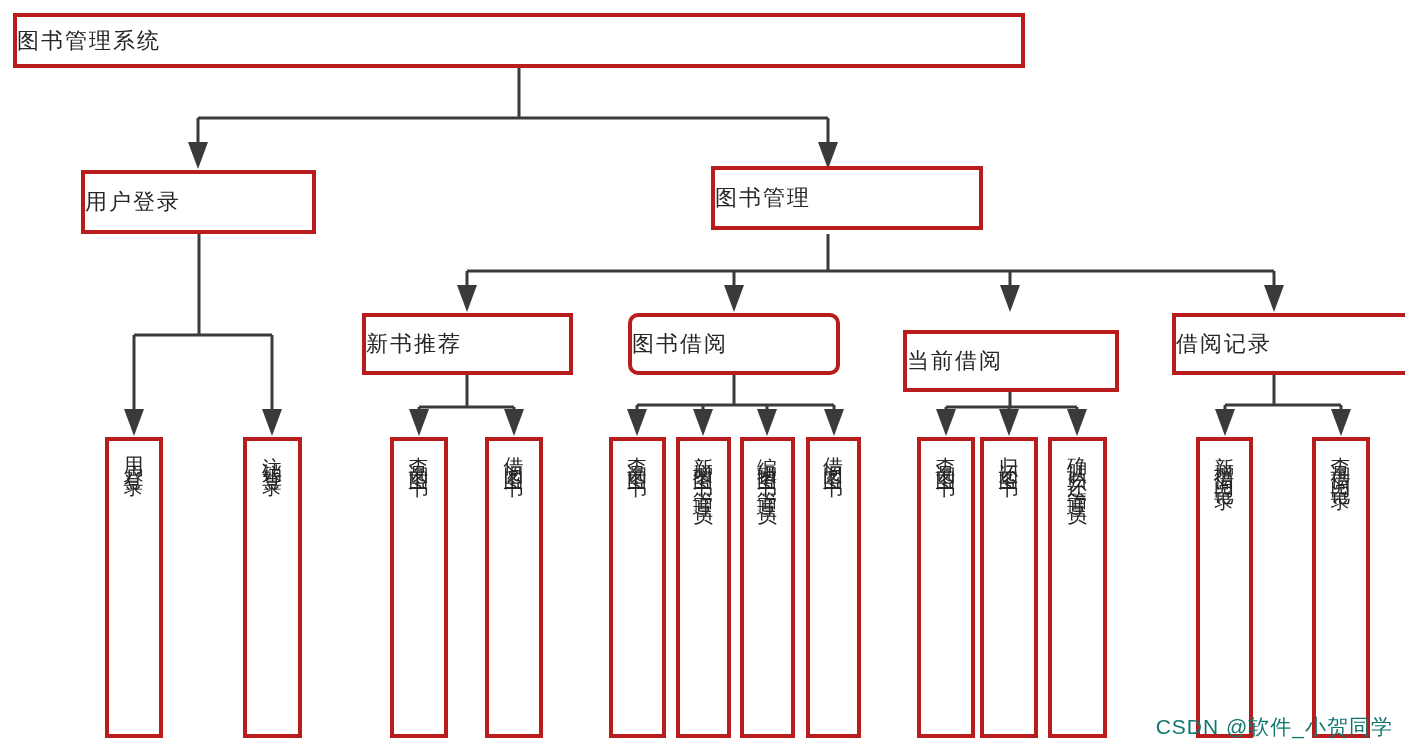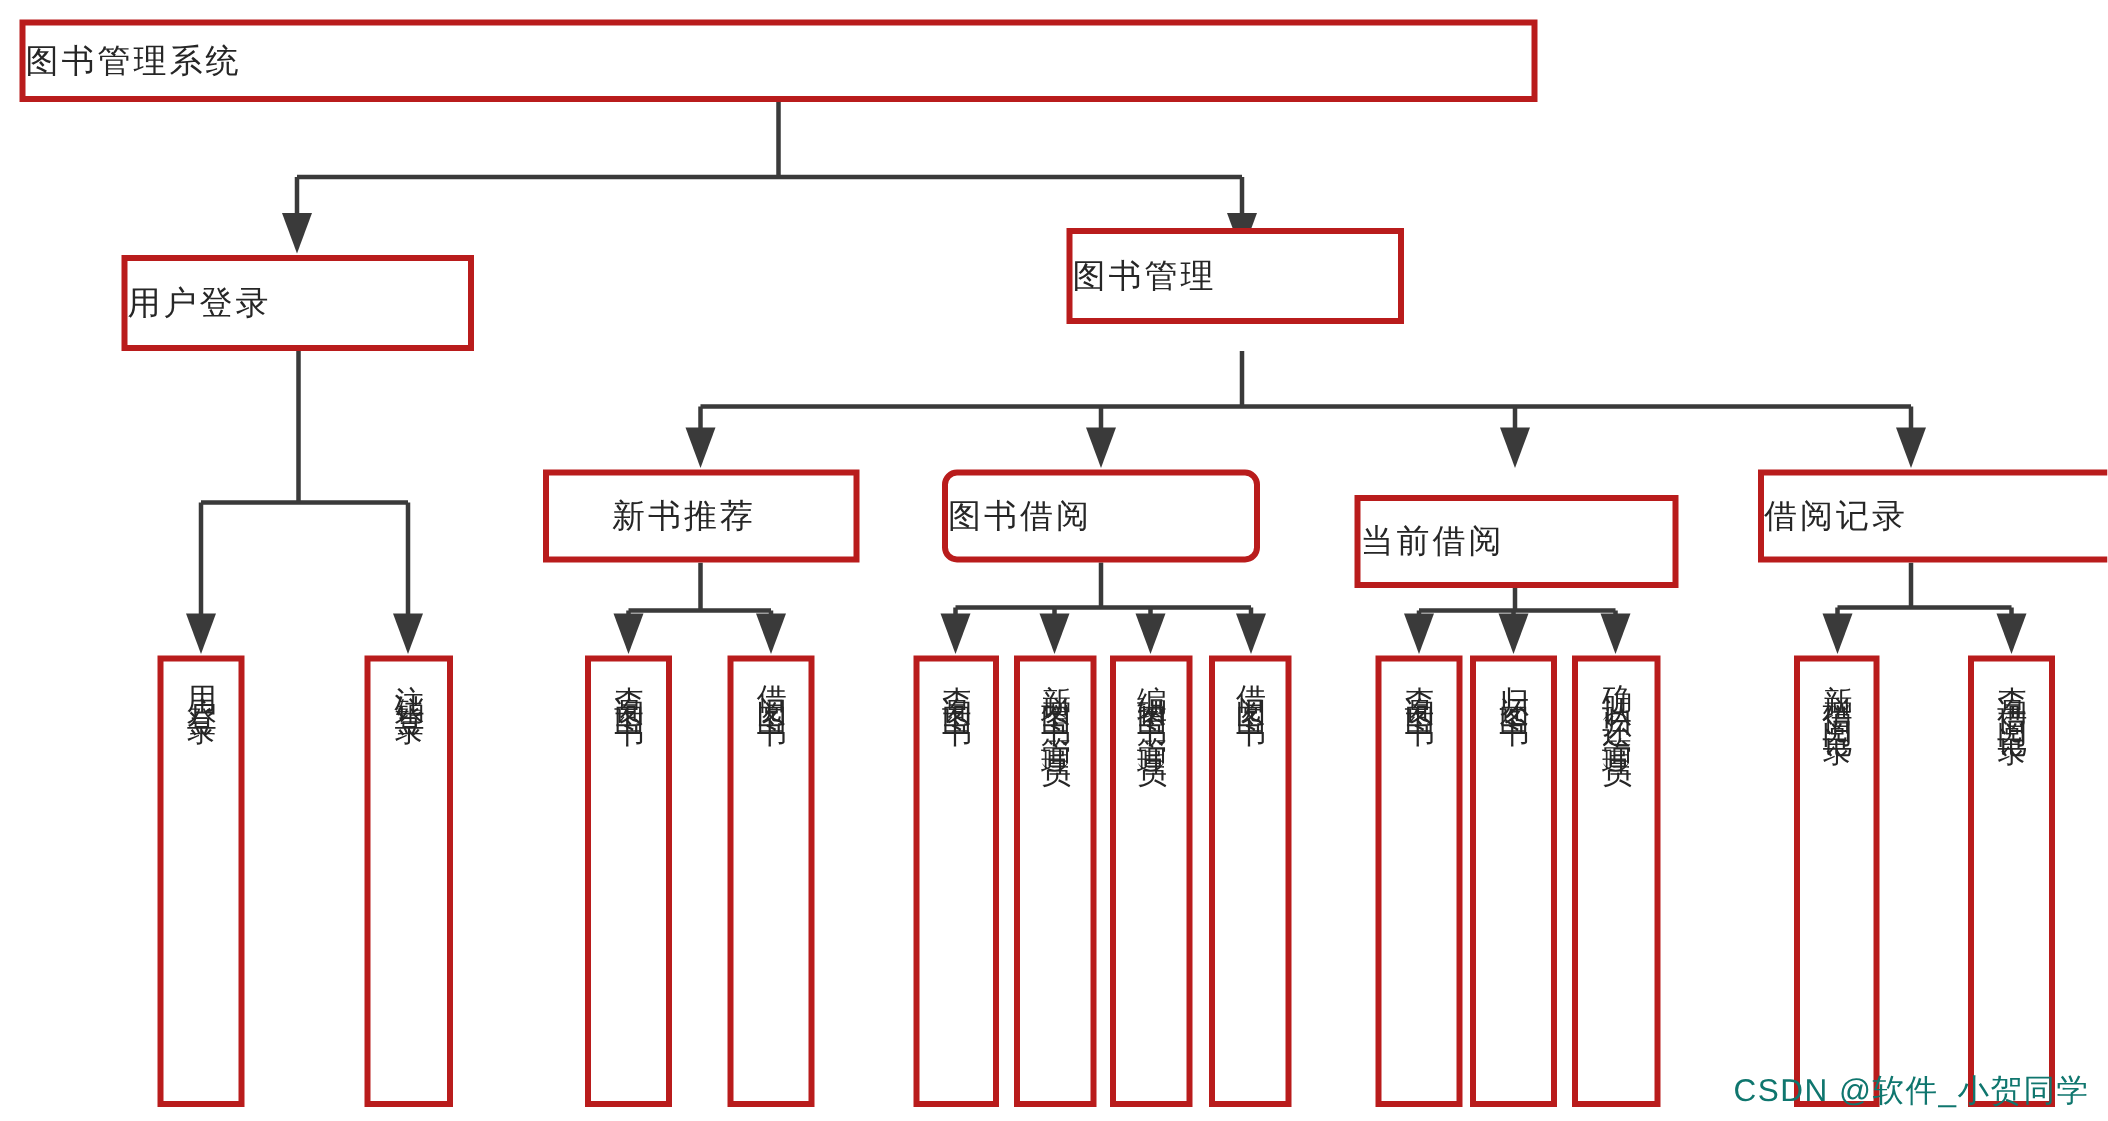--- a/index.html
+++ b/index.html
@@ -92,25 +92,25 @@
     </g>
   </svg>
 
   <div class="node h-node" style="left:13px; top:13px; width:1012px; height:55px;">
     <span>图书管理系统</span>
   </div>
 
   <div class="node h-node" style="left:81px; top:170px; width:235px; height:64px;">
     <span>用户登录</span>
   </div>
-  <div class="node h-node" style="left:711px; top:152px; width:225px; height:64px;">
+  <div class="node h-node" style="left:711px; top:166px; width:272px; height:64px;">
     <span>图书管理</span>
   </div>
 
-  <div class="node h-node" style="left:362px; top:313px; width:211px; height:62px;padding-left:42px;">
+  <div class="node h-node" style="left:362px; top:313px; width:211px; height:62px;">
     <span>新书推荐</span>
   </div>
   <div class="node h-node" style="left:628px; top:313px; width:212px; height:62px;border-radius:10px;">
     <span>图书借阅</span>
   </div>
   <div class="node h-node" style="left:903px; top:330px; width:216px; height:62px;">
     <span>当前借阅</span>
   </div>
   <div class="node h-node" style="left:1172px; top:313px; width:241px; height:62px;">
     <span>借阅记录</span>

